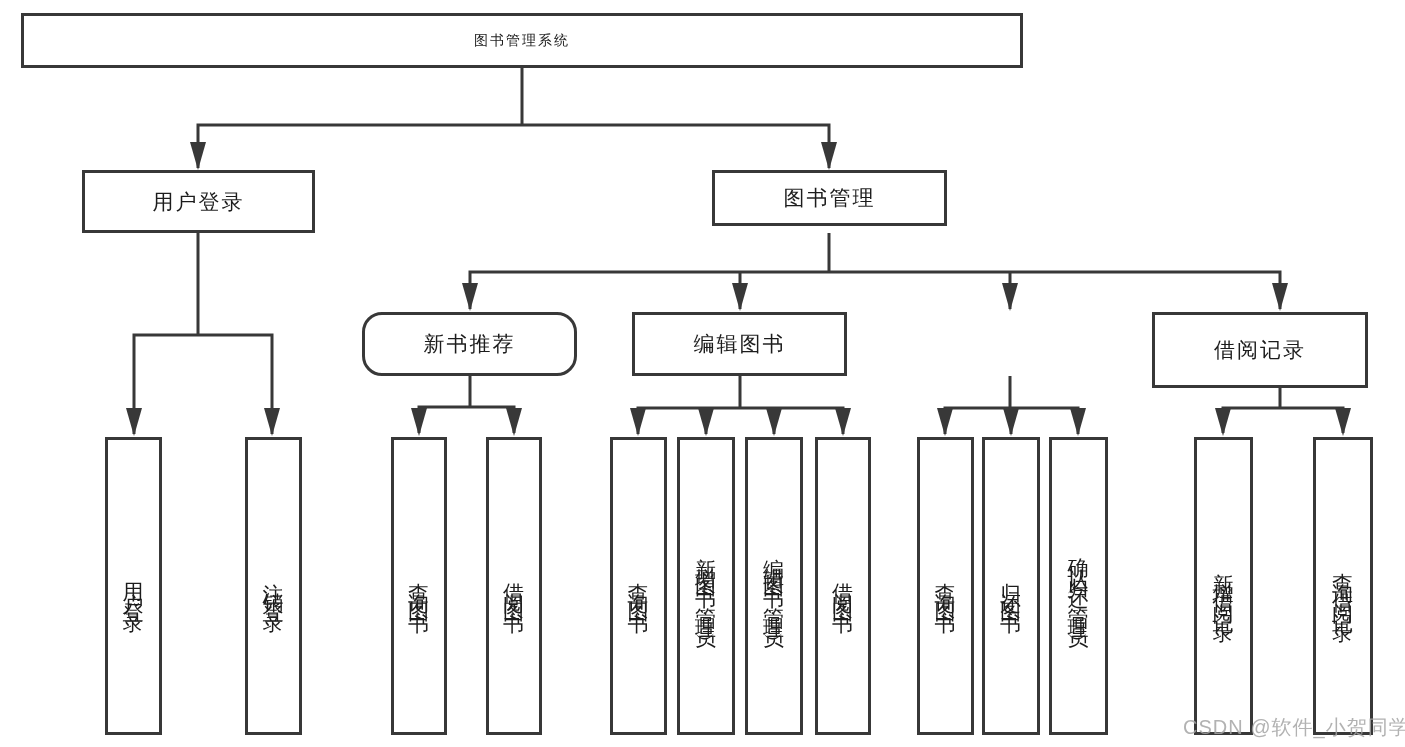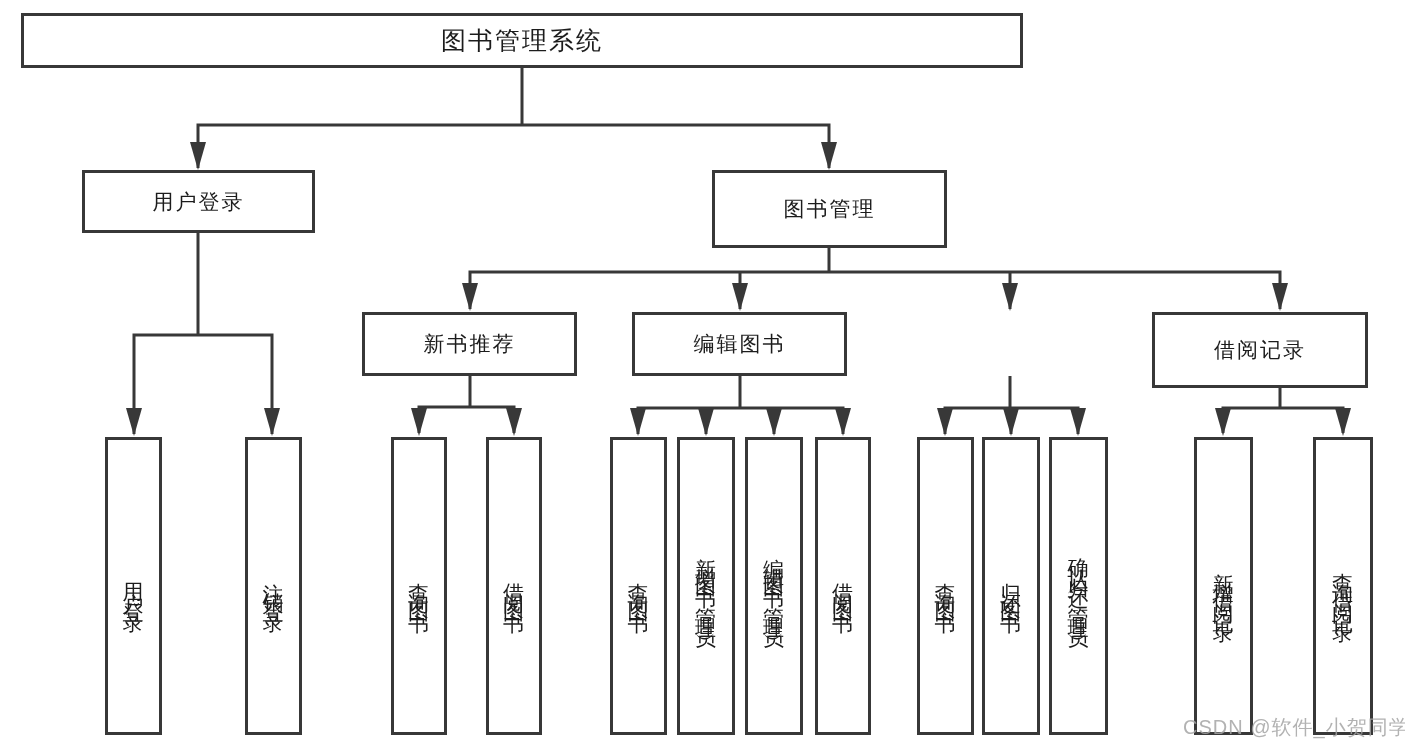--- a/index.html
+++ b/index.html
@@ -30,21 +30,21 @@
     align-items: center;
     justify-content: center;
     color: #1c1c1c;
   }
   .node.h span {
     font-size: 21px;
     letter-spacing: 2px;
     white-space: nowrap;
   }
   .node.root span {
-    font-size: 25px;
+    font-size: 14px;
   }
   .node.v span {
     writing-mode: vertical-rl;
     text-orientation: mixed;
     font-size: 21px;
     letter-spacing: 10px;
     line-height: 1;
   }
   .watermark {
     position: absolute;
@@ -109,25 +109,25 @@
     </g>
   </svg>
 
   <div class="node h root" style="left:21px; top:13px; width:1002px; height:55px;">
     <span>图书管理系统</span>
   </div>
 
   <div class="node h" style="left:82px; top:170px; width:233px; height:63px;">
     <span>用户登录</span>
   </div>
-  <div class="node h" style="left:712px; top:170px; width:235px; height:78px;">
+  <div class="node h" style="left:712px; top:170px; width:235px; height:56px;">
     <span>图书管理</span>
   </div>
 
-  <div class="node h" style="left:362px; top:312px; width:215px; height:64px;">
+  <div class="node h" style="left:362px; top:312px; width:215px; height:64px;border-radius:20px;">
     <span>新书推荐</span>
   </div>
   <div class="node h" style="left:632px; top:312px; width:215px; height:64px;">
     <span>编辑图书</span>
   </div>
   <div class="node h" style="left:1152px; top:312px; width:216px; height:76px;">
     <span>借阅记录</span>
   </div>
 
   <div class="node v" style="left:105px; top:437px; width:57px; height:298px;">

